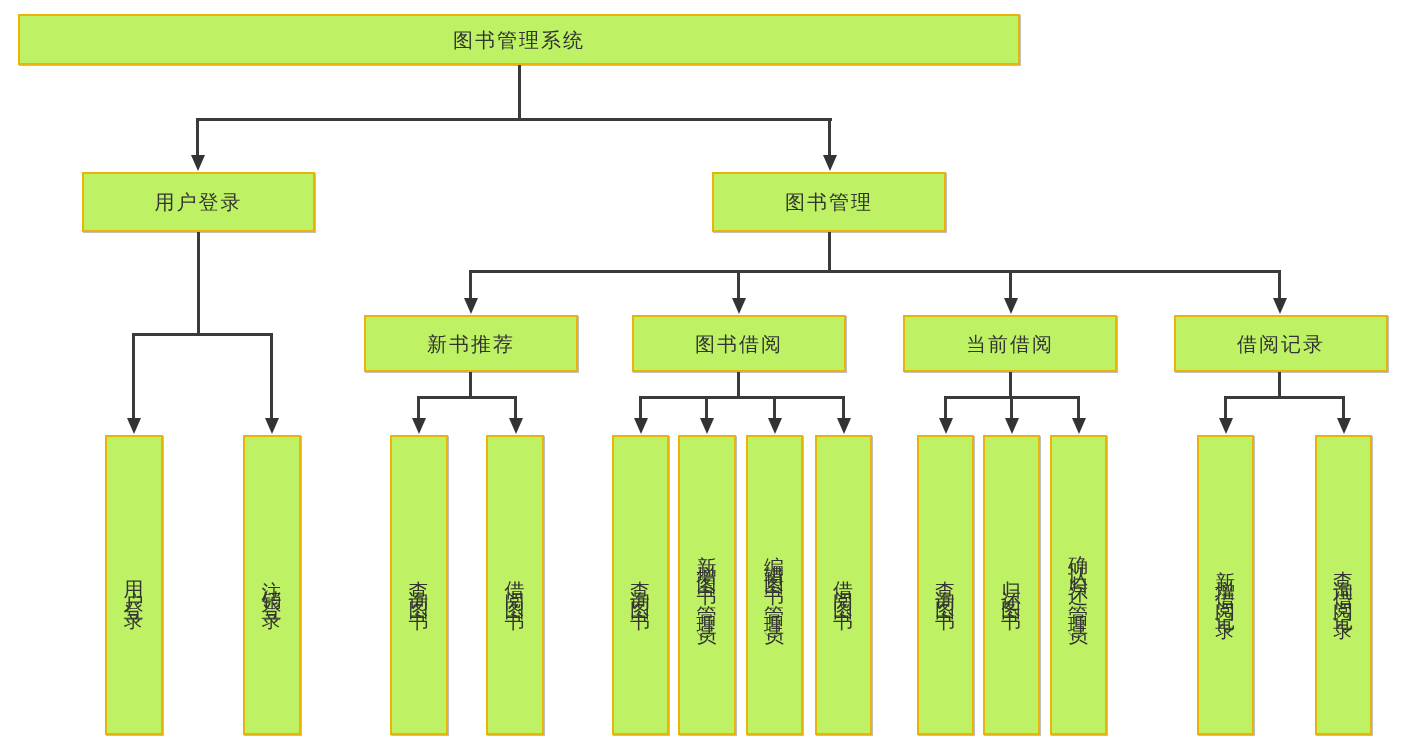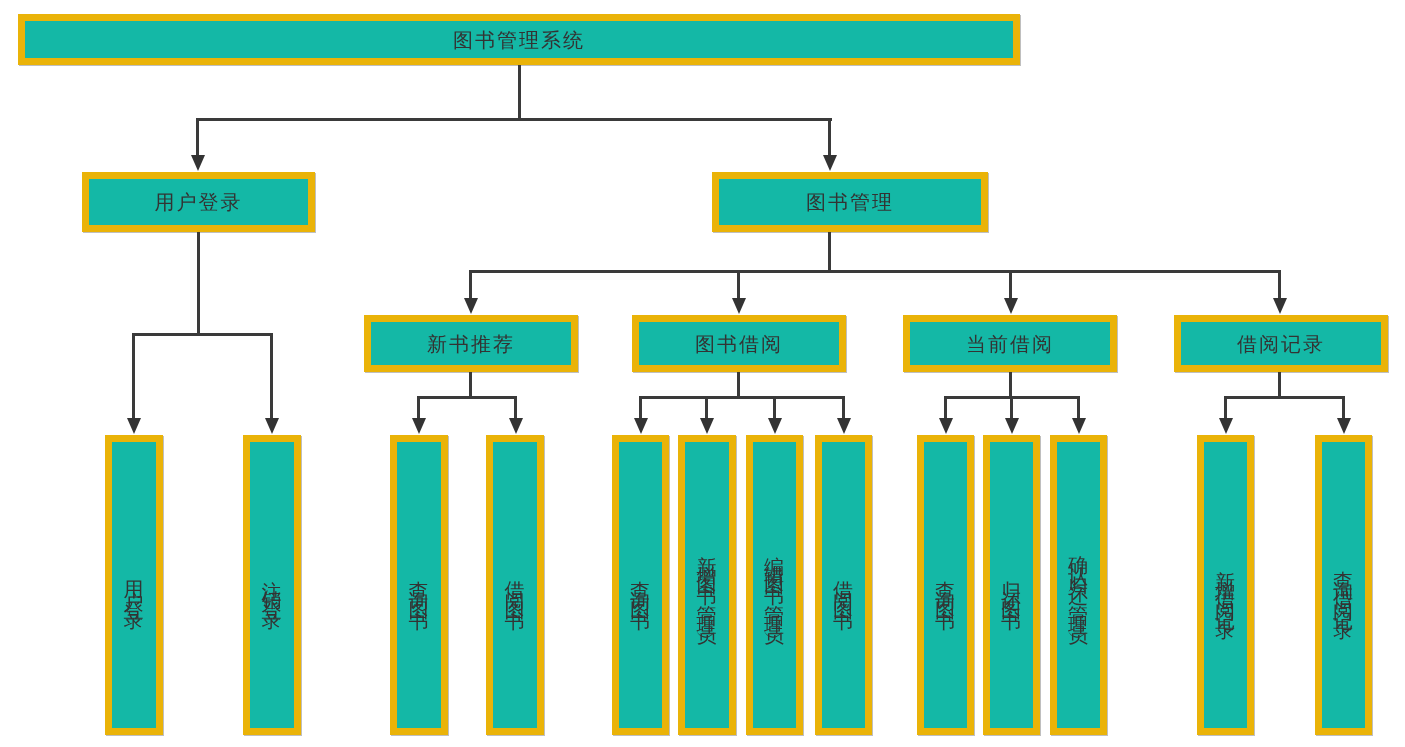--- a/index.html
+++ b/index.html
@@ -1,20 +1,20 @@
 <!DOCTYPE html>
 <html><head>
 <meta charset="utf-8">
 <style>
   html,body{margin:0;padding:0;background:#ffffff;}
   body{font-family:"Liberation Sans","DejaVu Sans",sans-serif;}
   .canvas{position:relative;width:1405px;height:747px;background:#ffffff;overflow:hidden;}
   .box{
-    position:absolute;box-sizing:border-box;background:#14b8a6;
-    border:7px solid #eab308;color:#333333;
+    position:absolute;box-sizing:border-box;background:#bef264;
+    border:2px solid #eab308;color:#333333;
     display:flex;align-items:center;justify-content:center;
     font-size:20px;letter-spacing:2px;line-height:1;
     box-shadow:1px 1px 0 rgba(0,0,0,0.25);
   }
   .vbox{
     writing-mode:vertical-rl;text-orientation:mixed;
     letter-spacing:10px;font-size:20px;text-align:center;
   }
   .hline{position:absolute;height:3px;background:#3a3a3a;}
   .vline{position:absolute;width:3px;background:#3a3a3a;}
@@ -37,21 +37,21 @@
   <div class="box" style="left:18px;top:14px;width:1002px;height:51px;">图书管理系统</div>
 
   <div class="vline" style="left:518px;top:65px;height:55px;"></div>
   <div class="hline" style="left:196px;top:118px;width:636px;"></div>
   <div class="vline" style="left:196px;top:118px;height:38px;"></div>
   <div class="arrow" style="left:191px;top:155px;"></div>
   <div class="vline" style="left:828px;top:118px;height:38px;"></div>
   <div class="arrow" style="left:823px;top:155px;"></div>
 
   <div class="box" style="left:82px;top:172px;width:233px;height:60px;">用户登录</div>
-  <div class="box" style="left:712px;top:172px;width:276px;height:60px;">图书管理</div>
+  <div class="box" style="left:712px;top:172px;width:234px;height:60px;">图书管理</div>
 
   <div class="vline" style="left:197px;top:232px;height:104px;"></div>
   <div class="hline" style="left:132px;top:333px;width:140px;"></div>
   <div class="vline" style="left:132px;top:333px;height:86px;"></div>
   <div class="arrow" style="left:127px;top:418px;"></div>
   <div class="vline" style="left:270px;top:333px;height:86px;"></div>
   <div class="arrow" style="left:265px;top:418px;"></div>
 
   <div class="vline" style="left:828px;top:232px;height:41px;"></div>
   <div class="hline" style="left:469px;top:270px;width:812px;"></div>

